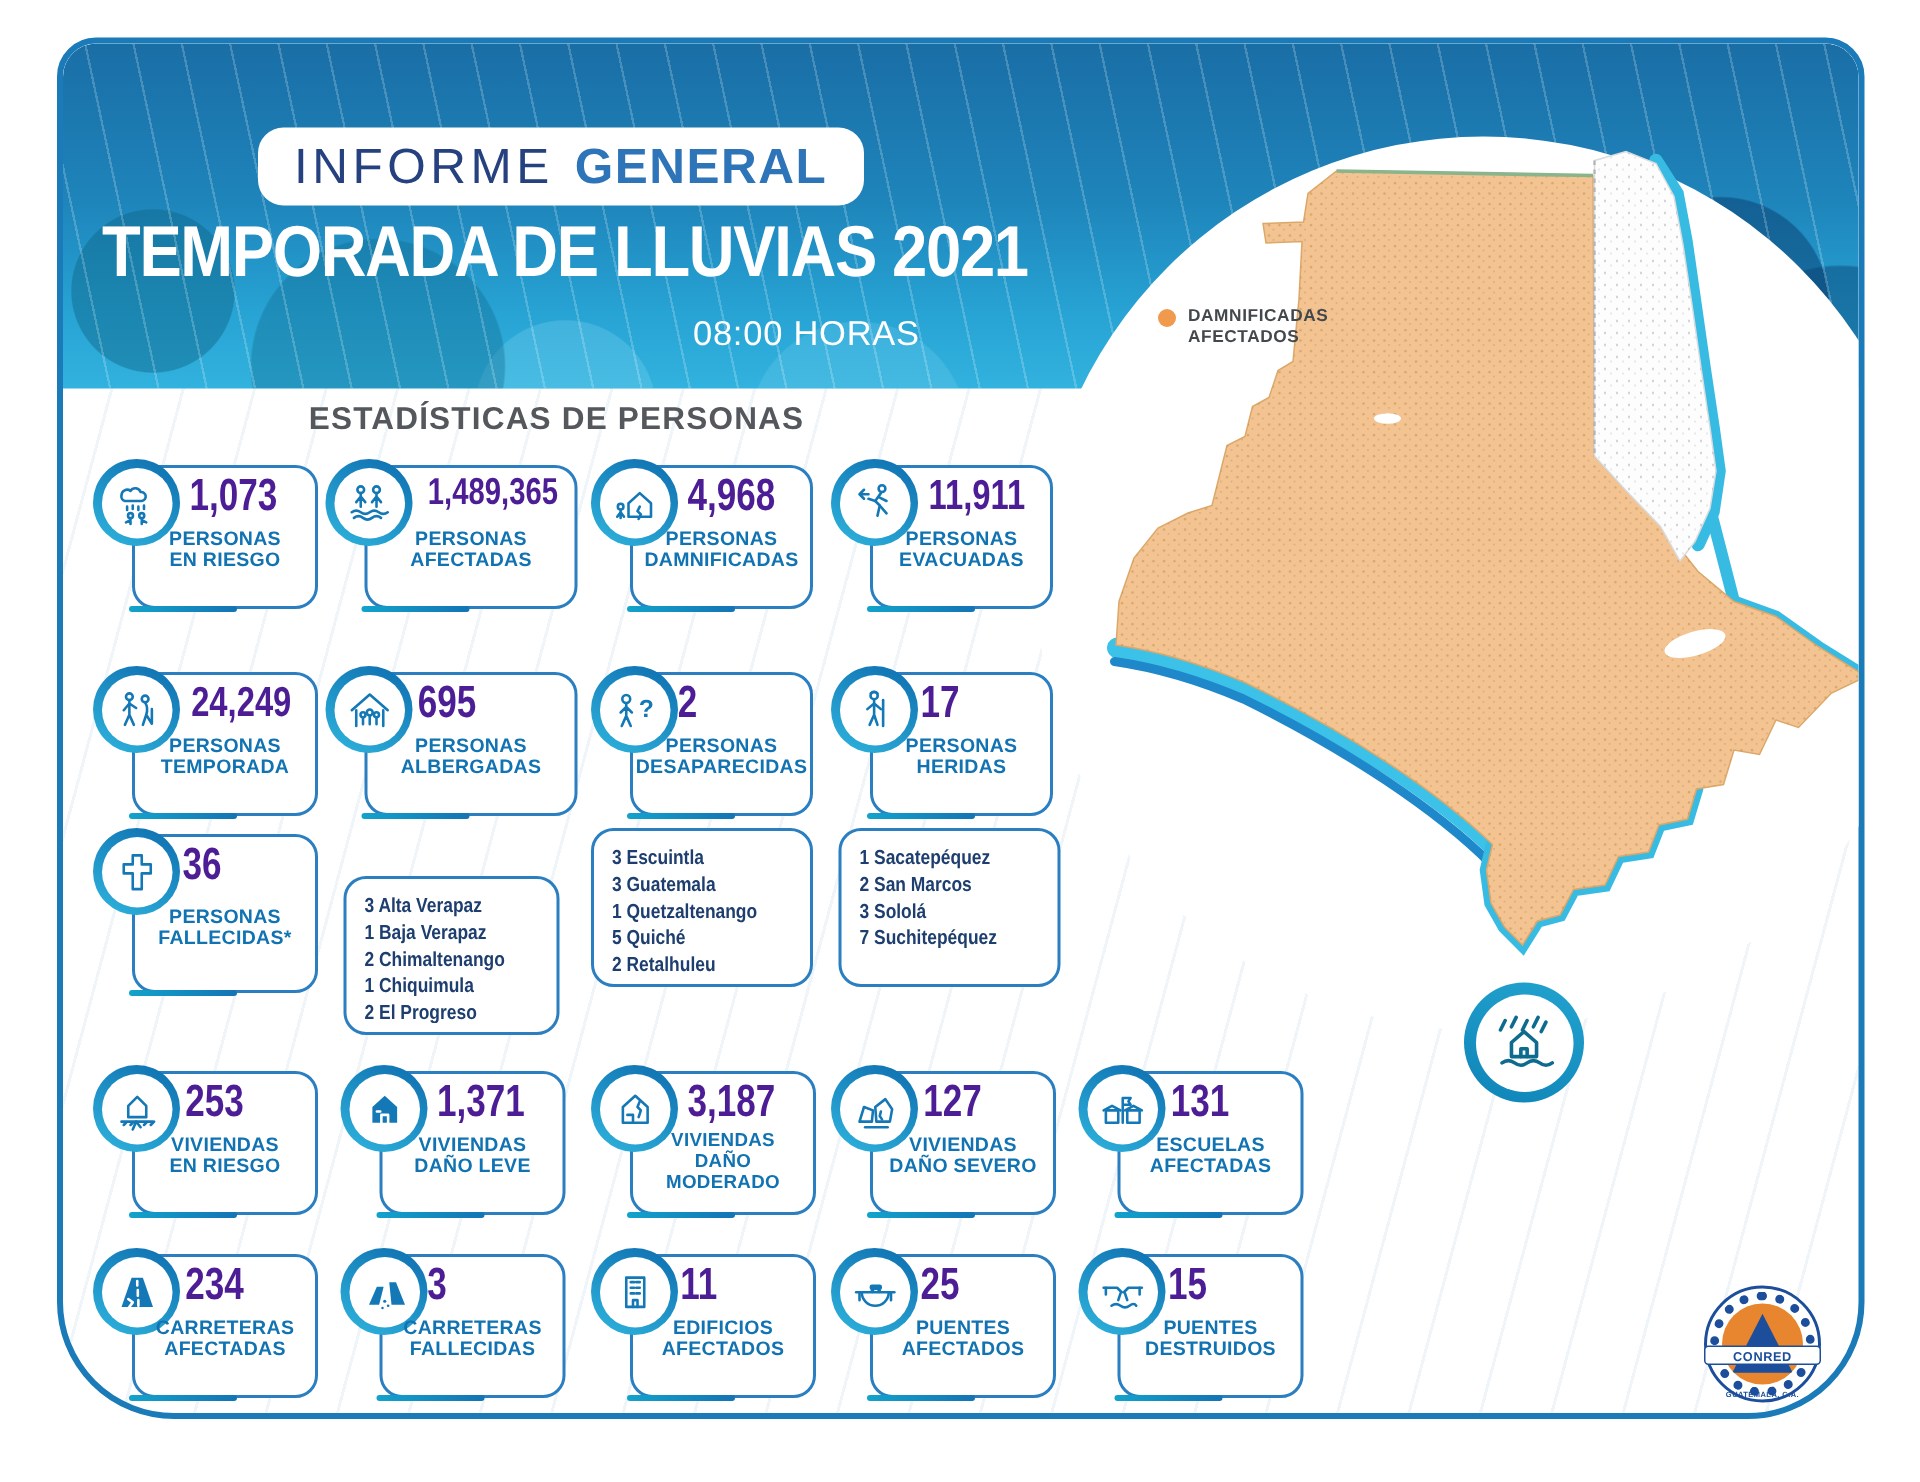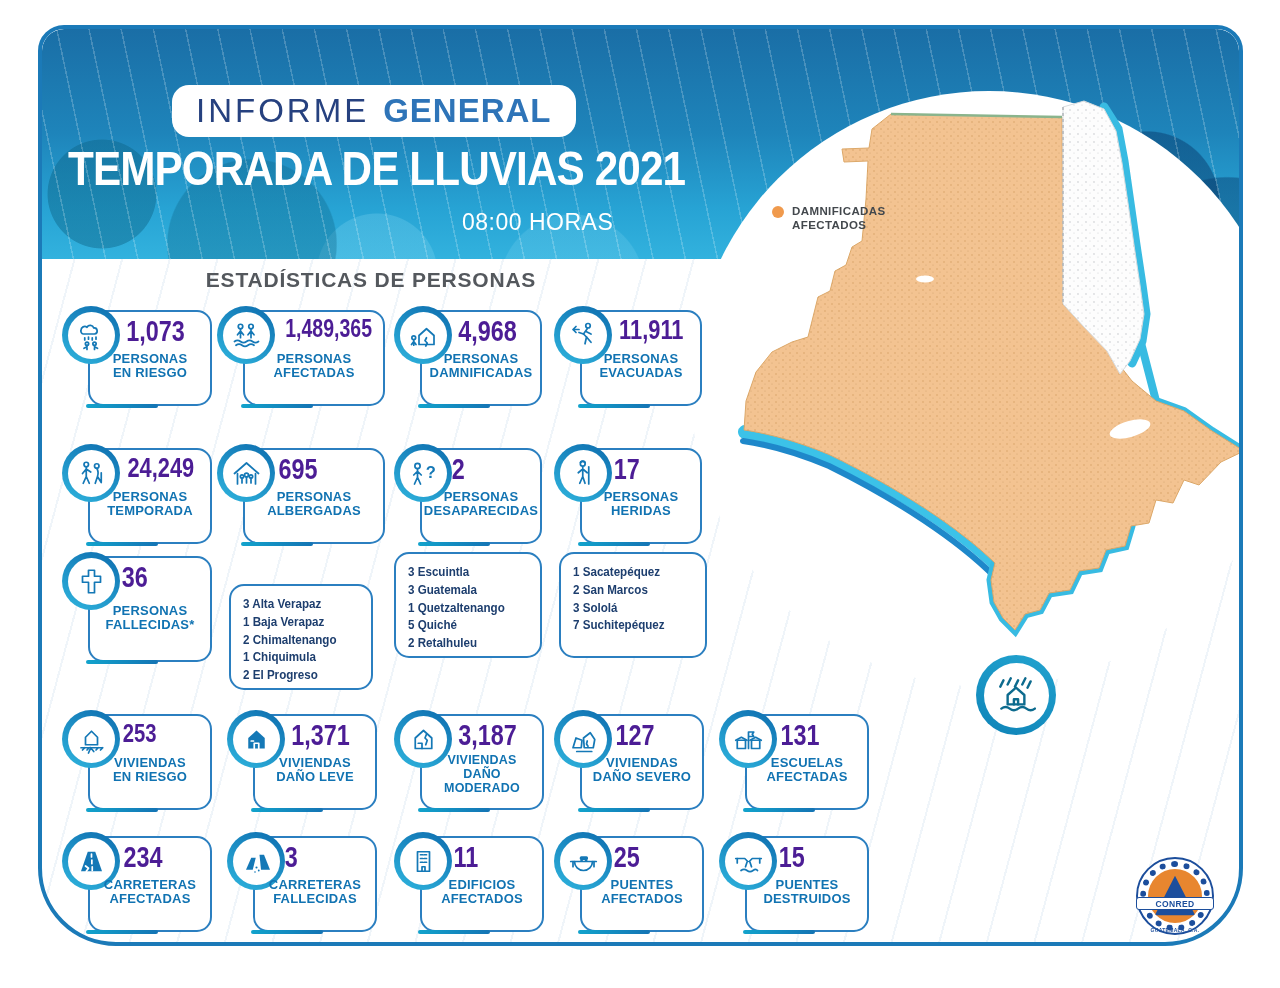--- a/index.html
+++ b/index.html
@@ -371,21 +371,21 @@
           <div class="saccent"></div>
           <div class="scirc">
             <div class="scin">
               <svg viewBox="0 0 44 44">
                 <path d="M14,19l8-8 8,8v10H14z"></path>
                 <path d="M8,33h28M10,36l3-3M16,36l3-3M28,36l3-3M34,36l3-3"></path>
                 <path d="M21,33l-3,7M21,33l4,5"></path>
               </svg>
             </div>
           </div>
-          <div class="snum" style="font-size:26px"><span class="cx">253</span></div>
+          <div class="snum" style="font-size:30px"><span class="cx">253</span></div>
           <div class="slab">
             <span>VIVIENDAS</span>
             <span>EN RIESGO</span>
           </div>
         </div>
         <div class="stat" style="left: 185px; width: 150px;">
           <div class="sbox"></div>
           <div class="saccent"></div>
           <div class="scirc">
             <div class="scin">

